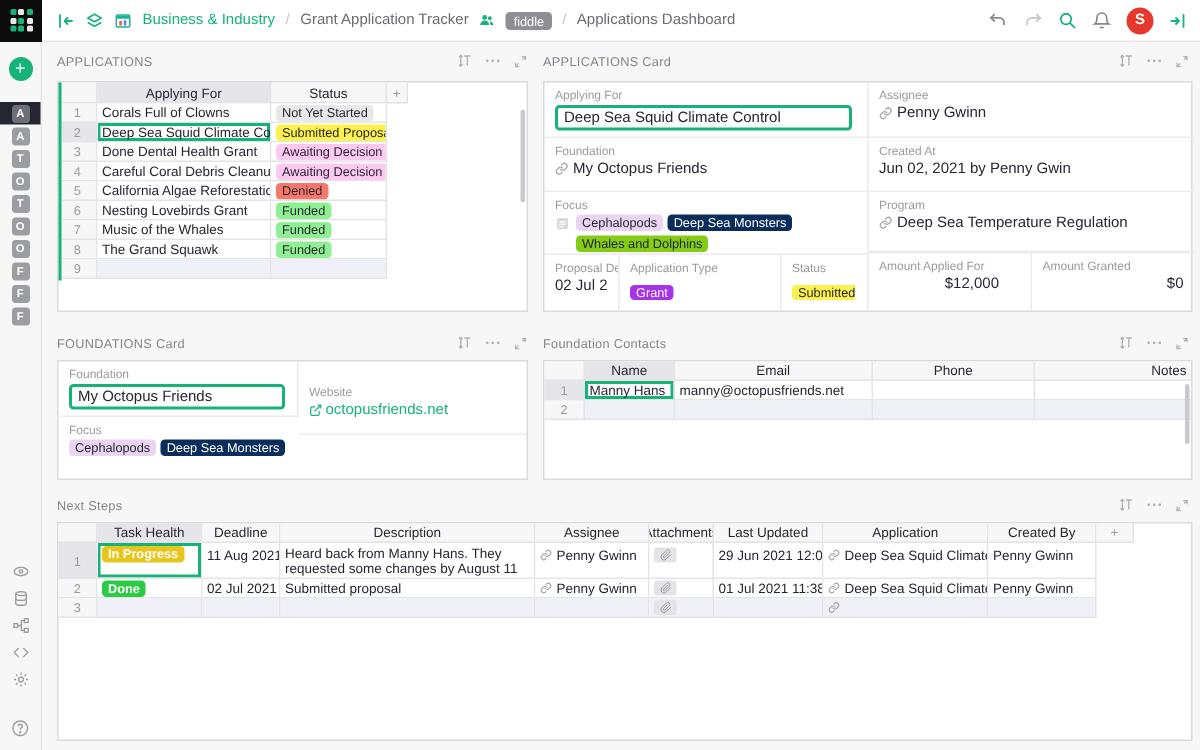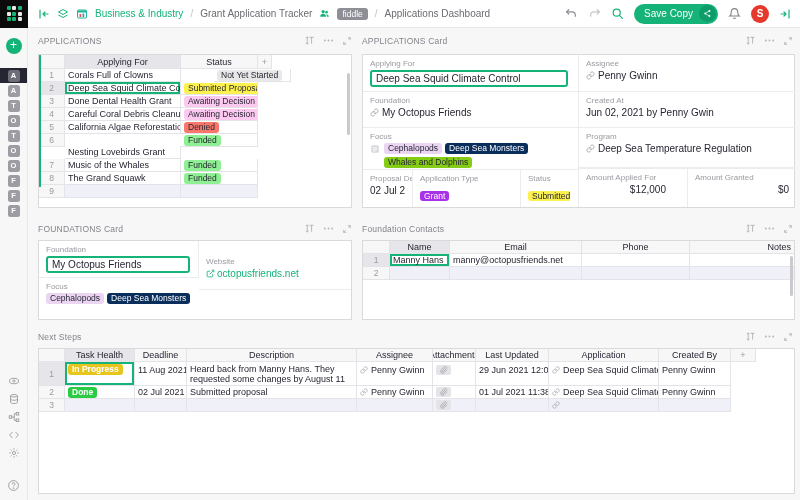--- a/index.html
+++ b/index.html
@@ -146,31 +146,20 @@
           <path d="M17 5l4 4-4 4"></path>
           <path d="M21 9H11a6 6 0 0 0-6 6v2"></path>
         </svg>
     </span>
     <span class="tbi">
       <svg width="13" height="13" viewBox="0 0 24 24" fill="none" stroke="#16B378" stroke-width="2.2" stroke-linecap="round">
           <circle cx="10.5" cy="10.5" r="6.5"></circle>
           <path d="M15.5 15.5L21 21"></path>
         </svg>
     </span>
-    <button class="btn-save">
-      <span>Save Copy</span>
-      <span class="share-circle">
-        <svg width="9" height="9" viewBox="0 0 24 24" fill="#fff">
-            <circle cx="6" cy="12" r="2.6"></circle>
-            <circle cx="17" cy="5.5" r="2.6"></circle>
-            <circle cx="17" cy="18.5" r="2.6"></circle>
-            <path d="M7 11l9-5M7 13l9 5" stroke="#fff" stroke-width="1.8"></path>
-          </svg>
-      </span>
-    </button>
     <span class="tbi">
       <svg width="13" height="13" viewBox="0 0 24 24" fill="none" stroke="#84848A" stroke-width="2">
           <path d="M18 9a6 6 0 1 0-12 0c0 6-2.5 7.5-2.5 7.5h17S18 15 18 9"></path>
           <path d="M10 20a2.2 2.2 0 0 0 4 0"></path>
         </svg>
     </span>
     <span class="avatar">S</span>
     <span class="tbi">
       <svg width="12" height="12" viewBox="0 0 24 24" fill="none" stroke="#16B378" stroke-width="2.4" stroke-linecap="round" stroke-linejoin="round">
           <path d="M20 4v16M4 12h10M10 8l4 4-4 4"></path>
@@ -264,21 +253,21 @@
     <div class="green-edge" style="height:132px;"></div>
     <div class="tr">
       <div class="c gut" style="width:26px;height:14px;"></div>
       <div class="c hc sel" style="width:116px;height:14px;">Applying For</div>
       <div class="c hc" style="width:77px;height:14px;">Status</div>
       <div class="c hc" style="width:14px;height:14px;color:#9A9AA1;">+</div>
     </div>
     <div class="tr">
       <div class="c gut" style="width:26px;height:13px;">1</div>
       <div class="c" style="width:116px;height:13px;">Corals Full of Clowns</div>
-      <div class="c" style="width:77px;height:13px;margin-left:33px;">
+      <div class="c" style="width:77px;height:13px;">
           <span class="bdg b-gray">Not Yet Started</span>
         </div>
     </div>
     <div class="tr">
       <div class="c gut sel" style="width:26px;height:13px;">2</div>
       <div class="c cursor" style="width:116px;height:13px;">Deep Sea Squid Climate Control</div>
       <div class="c" style="width:77px;height:13px;">
           <span class="bdg b-yellow">Submitted Proposal</span>
         </div>
     </div>
@@ -298,21 +287,21 @@
     </div>
     <div class="tr">
       <div class="c gut" style="width:26px;height:13px;">5</div>
       <div class="c" style="width:116px;height:13px;">California Algae Reforestation</div>
       <div class="c" style="width:77px;height:13px;align-items:flex-end;">
           <span class="bdg b-red">Denied</span>
         </div>
     </div>
     <div class="tr">
       <div class="c gut" style="width:26px;height:13px;">6</div>
-      <div class="c" style="width:116px;height:13px;margin-top:12px;">Nesting Lovebirds Grant</div>
+      <div class="c" style="width:116px;height:13px;">Nesting Lovebirds Grant</div>
       <div class="c" style="width:77px;height:13px;">
           <span class="bdg b-green">Funded</span>
         </div>
     </div>
     <div class="tr">
       <div class="c gut" style="width:26px;height:13px;">7</div>
       <div class="c" style="width:116px;height:13px;">Music of the Whales</div>
       <div class="c" style="width:77px;height:13px;">
           <span class="bdg b-green">Funded</span>
         </div>

